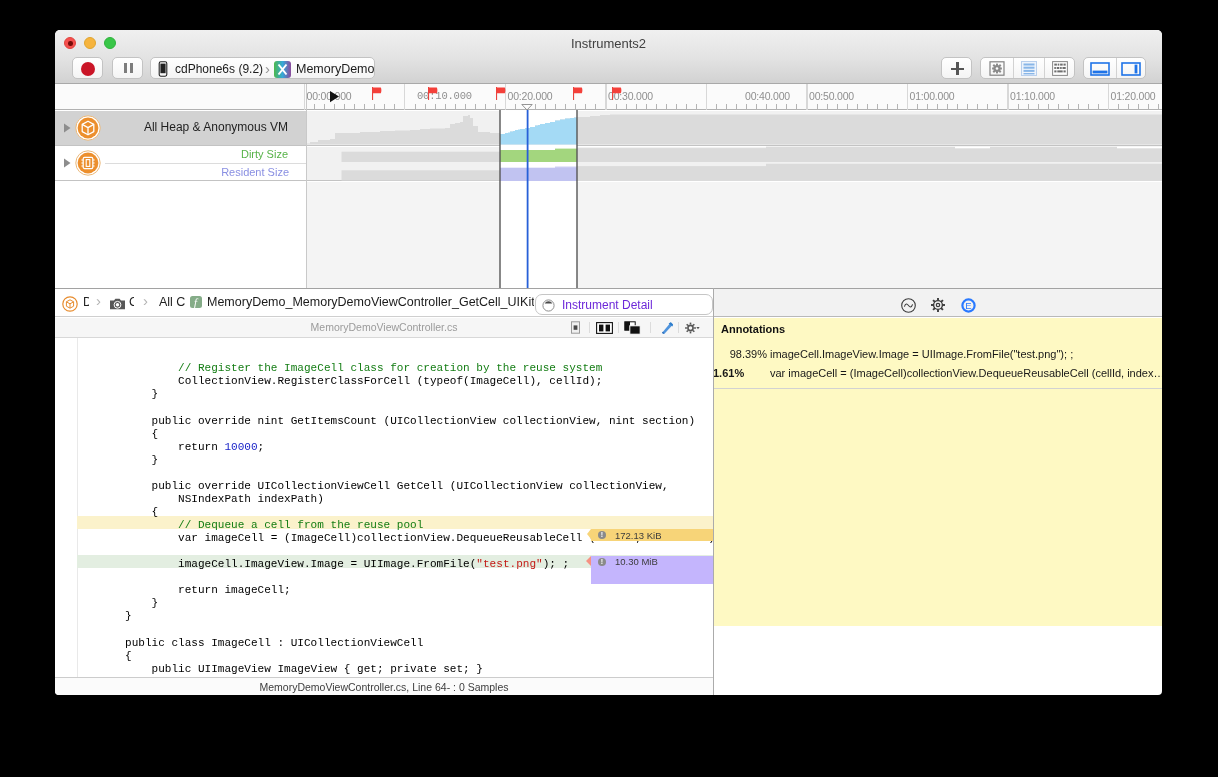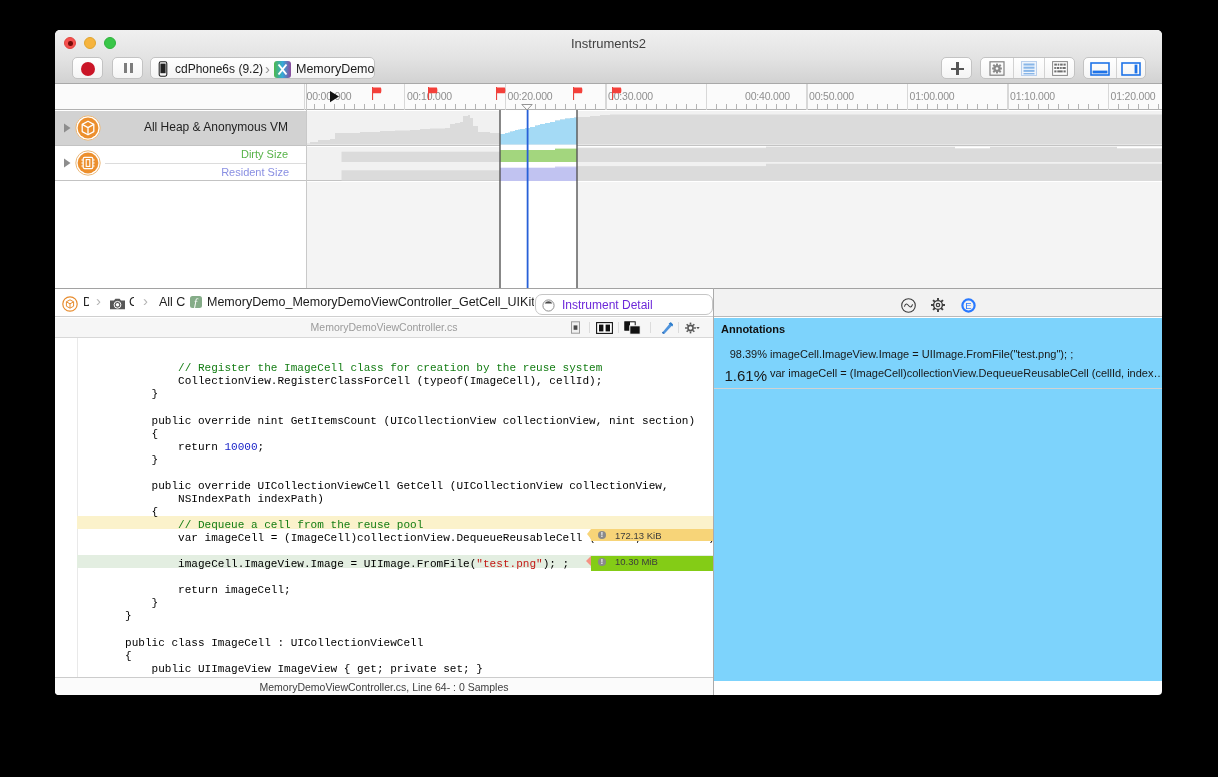--- a/index.html
+++ b/index.html
@@ -26,21 +26,21 @@
   #chartbg2{left:251px;top:117px;width:856px;height:34px;background:#f1f1f1;border-bottom:1px solid #c3c3c3;}
   #undertrack{left:251px;top:152px;width:856px;height:106px;background:#f4f4f4;}
   #sidesep{left:251px;top:54px;width:1px;height:204px;background:#c9c9c9;}
   
   #crumbbar{left:0;top:258px;width:658px;height:29px;background:#fff;border-top:1px solid #a2a2a2;border-bottom:1px solid #cfcfcf;}
   #jumpbar{left:0;top:288px;width:658px;height:20px;background:#f6f6f6;border-bottom:1px solid #d8d8d8;}
   #code{left:0;top:308px;width:658px;height:339px;background:#fff;overflow:hidden;}
   #gutter{left:22px;top:308px;width:1px;height:339px;background:#e9e9e9;}
   #botbar{left:0;top:647px;width:658px;height:18px;background:#fbfbfb;border-top:1px solid #cccccc;font-size:10.5px;color:#3d3d3d;text-align:center;padding-top:3px;}
   #rpanelbar{left:658px;top:258px;width:449px;height:29px;background:#f2f2f2;border-top:1px solid #a2a2a2;border-bottom:1px solid #b9b9b9;}
-  #rpanel{left:658px;top:288px;width:449px;height:363px;background:#7dd3fc;}
+  #rpanel{left:658px;top:288px;width:449px;height:308px;background:#fef9c3;}
   #vsep{left:658px;top:258px;width:1px;height:407px;background:#ababab;}
   pre#codetext{left:54px;top:316.3px;margin:16px;font-family:"Liberation Mono",monospace;font-size:11.05px;line-height:13.06px;color:#000;}
   .cg{color:#147d14;} .cb{color:#1a24c8;} .cr{color:#c41a16;}
   .hl{position:absolute;left:22px;width:636px;height:13px;}
   .badge{position:absolute;font-size:9.5px;color:#3c3c3c;}
 </style>
 </head>
 <body>
 <div id="win">
 
@@ -136,21 +136,21 @@
           <rect x="1" y="1" width="18" height="12" fill="none" stroke="#1e73e8" stroke-width="1.6"></rect>
           <rect x="13.6" y="2.6" width="2.8" height="8.8" fill="#1e73e8"></rect>
         </svg>
     </div>
   </div>
 
   <div id="ruler" class="abs">
     <div class="abs" style="left:249px;top:20px;width:858px;height:6px;background:repeating-linear-gradient(90deg,#b4b4b4 0,#b4b4b4 1px,transparent 1px,transparent 10.05px);"></div>
     <div class="abs" style="left:249px;top:0;width:858px;height:26px;background:repeating-linear-gradient(90deg,#d8d8d8 0,#d8d8d8 1px,transparent 1px,transparent 100.5px);"></div>
     <span class="rlabel" style="left:251.5px;">00:00.000</span>
-    <span class="rlabel" style="left:352.0px;">00:10.000</span>
+    <span class="rlabel" style="left:362px;font-family:Liberation Mono, monospace;">00:10.000</span>
     <span class="rlabel" style="left:452.5px;">00:20.000</span>
     <span class="rlabel" style="left:553.0px;">00:30.000</span>
     <span class="rlabel" style="left:690px;">00:40.000</span>
     <span class="rlabel" style="left:754.0px;">00:50.000</span>
     <span class="rlabel" style="left:854.5px;">01:00.000</span>
     <span class="rlabel" style="left:955.0px;">01:10.000</span>
     <span class="rlabel" style="left:1055.5px;">01:20.000</span>
     <svg class="abs" style="left:274px;top:7px;" width="11" height="12" viewBox="0 0 11 12">
         <path d="M1 0 L10 5.6 L1 11.2 Z" fill="#111"></path>
       </svg>
@@ -340,21 +340,21 @@
 
 public class ImageCell : UICollectionViewCell
 {
     public UIImageView ImageView { get; private set; }</pre>
   <div id="badges" class="abs" style="left:0;top:0;">
     <div class="badge" style="left:536px;top:499.3px;width:122px;height:11.4px;background:#f7d478;">
       <div class="abs" style="left:-4px;top:0;width:0;height:0;border-top:5.7px solid transparent;border-bottom:5.7px solid transparent;border-right:4px solid #f7d478;"></div>
       <div class="abs" style="left:7px;top:1.7px;width:8px;height:8px;border-radius:50%;background:#8a8a8a;color:#fff;font-size:7px;font-weight:bold;text-align:center;line-height:8.2px;">!</div>
       <span class="abs" style="left:24px;top:0.5px;">172.13 KiB</span>
     </div>
-    <div class="badge" style="left:536px;top:526.2px;width:122px;height:15px;background:#84cc16;">
+    <div class="badge" style="left:536px;top:526.2px;width:122px;height:28px;background:#c4b5fd;">
       <div class="abs" style="left:-5px;top:0;width:0;height:0;border-top:5.4px solid transparent;border-bottom:5.4px solid transparent;border-right:5px solid #f69183;"></div>
       <div class="abs" style="left:7px;top:1.4px;width:8px;height:8px;border-radius:50%;background:#8a8a8a;color:#fff;font-size:7px;font-weight:bold;text-align:center;line-height:8.2px;">!</div>
       <span class="abs" style="left:24px;top:0px;">10.30 MiB</span>
     </div>
   </div>
   <div id="botbar" class="abs">MemoryDemoViewController.cs, Line 64- : 0 Samples</div>
   <div id="rpanelbar" class="abs">
     <svg class="abs" style="left:188px;top:8.5px;" width="15" height="15" viewBox="0 0 15 15">
         <circle cx="7.5" cy="7.5" r="6.8" fill="none" stroke="#3c3c3c" stroke-width="1.1"></circle>
         <path d="M3.4 8.6 C4.6 5.2 6 5.6 7.5 7.5 C9 9.4 10.4 9.8 11.6 6.4" fill="none" stroke="#3c3c3c" stroke-width="1.1"></path>
@@ -377,18 +377,18 @@
       </svg>
     <svg class="abs" style="left:248px;top:8.5px;" width="15" height="15" viewBox="0 0 15 15">
         <circle cx="7.5" cy="7.5" r="6.1" fill="none" stroke="#2979ff" stroke-width="2.2"></circle>
         <text x="7.5" y="11" text-anchor="middle" font-family="Liberation Sans" font-size="9.5" fill="#2979ff">E</text>
       </svg>
   </div>
   <div id="rpanel" class="abs">
     <div class="abs" style="left:8px;top:5px;font-size:11px;font-weight:bold;color:#111;">Annotations</div>
     <div class="abs" style="left:0;top:30px;width:54px;text-align:right;font-size:11px;color:#181818;">98.39%</div>
     <div class="abs" style="left:57px;top:30px;font-size:11px;color:#181818;white-space:nowrap;">imageCell.ImageView.Image = UIImage.FromFile("test.png"); ;</div>
-    <div class="abs" style="left:0;top:48.5px;width:54px;text-align:right;font-size:15px;color:#181818;">1.61%</div>
+    <div class="abs" style="left:0;top:48.5px;width:54px;font-size:11px;color:#181818;font-weight:bold;">1.61%</div>
     <div class="abs" style="left:57px;top:48.5px;width:392px;overflow:hidden;font-size:11px;color:#181818;white-space:nowrap;">var imageCell = (ImageCell)collectionView.DequeueReusableCell (cellId, index…</div>
     <div class="abs" style="left:0;top:70px;width:449px;height:1px;background:#d2d2d2;"></div>
   </div>
   <div id="vsep" class="abs"></div>
 </div>
 
 </body></html>

